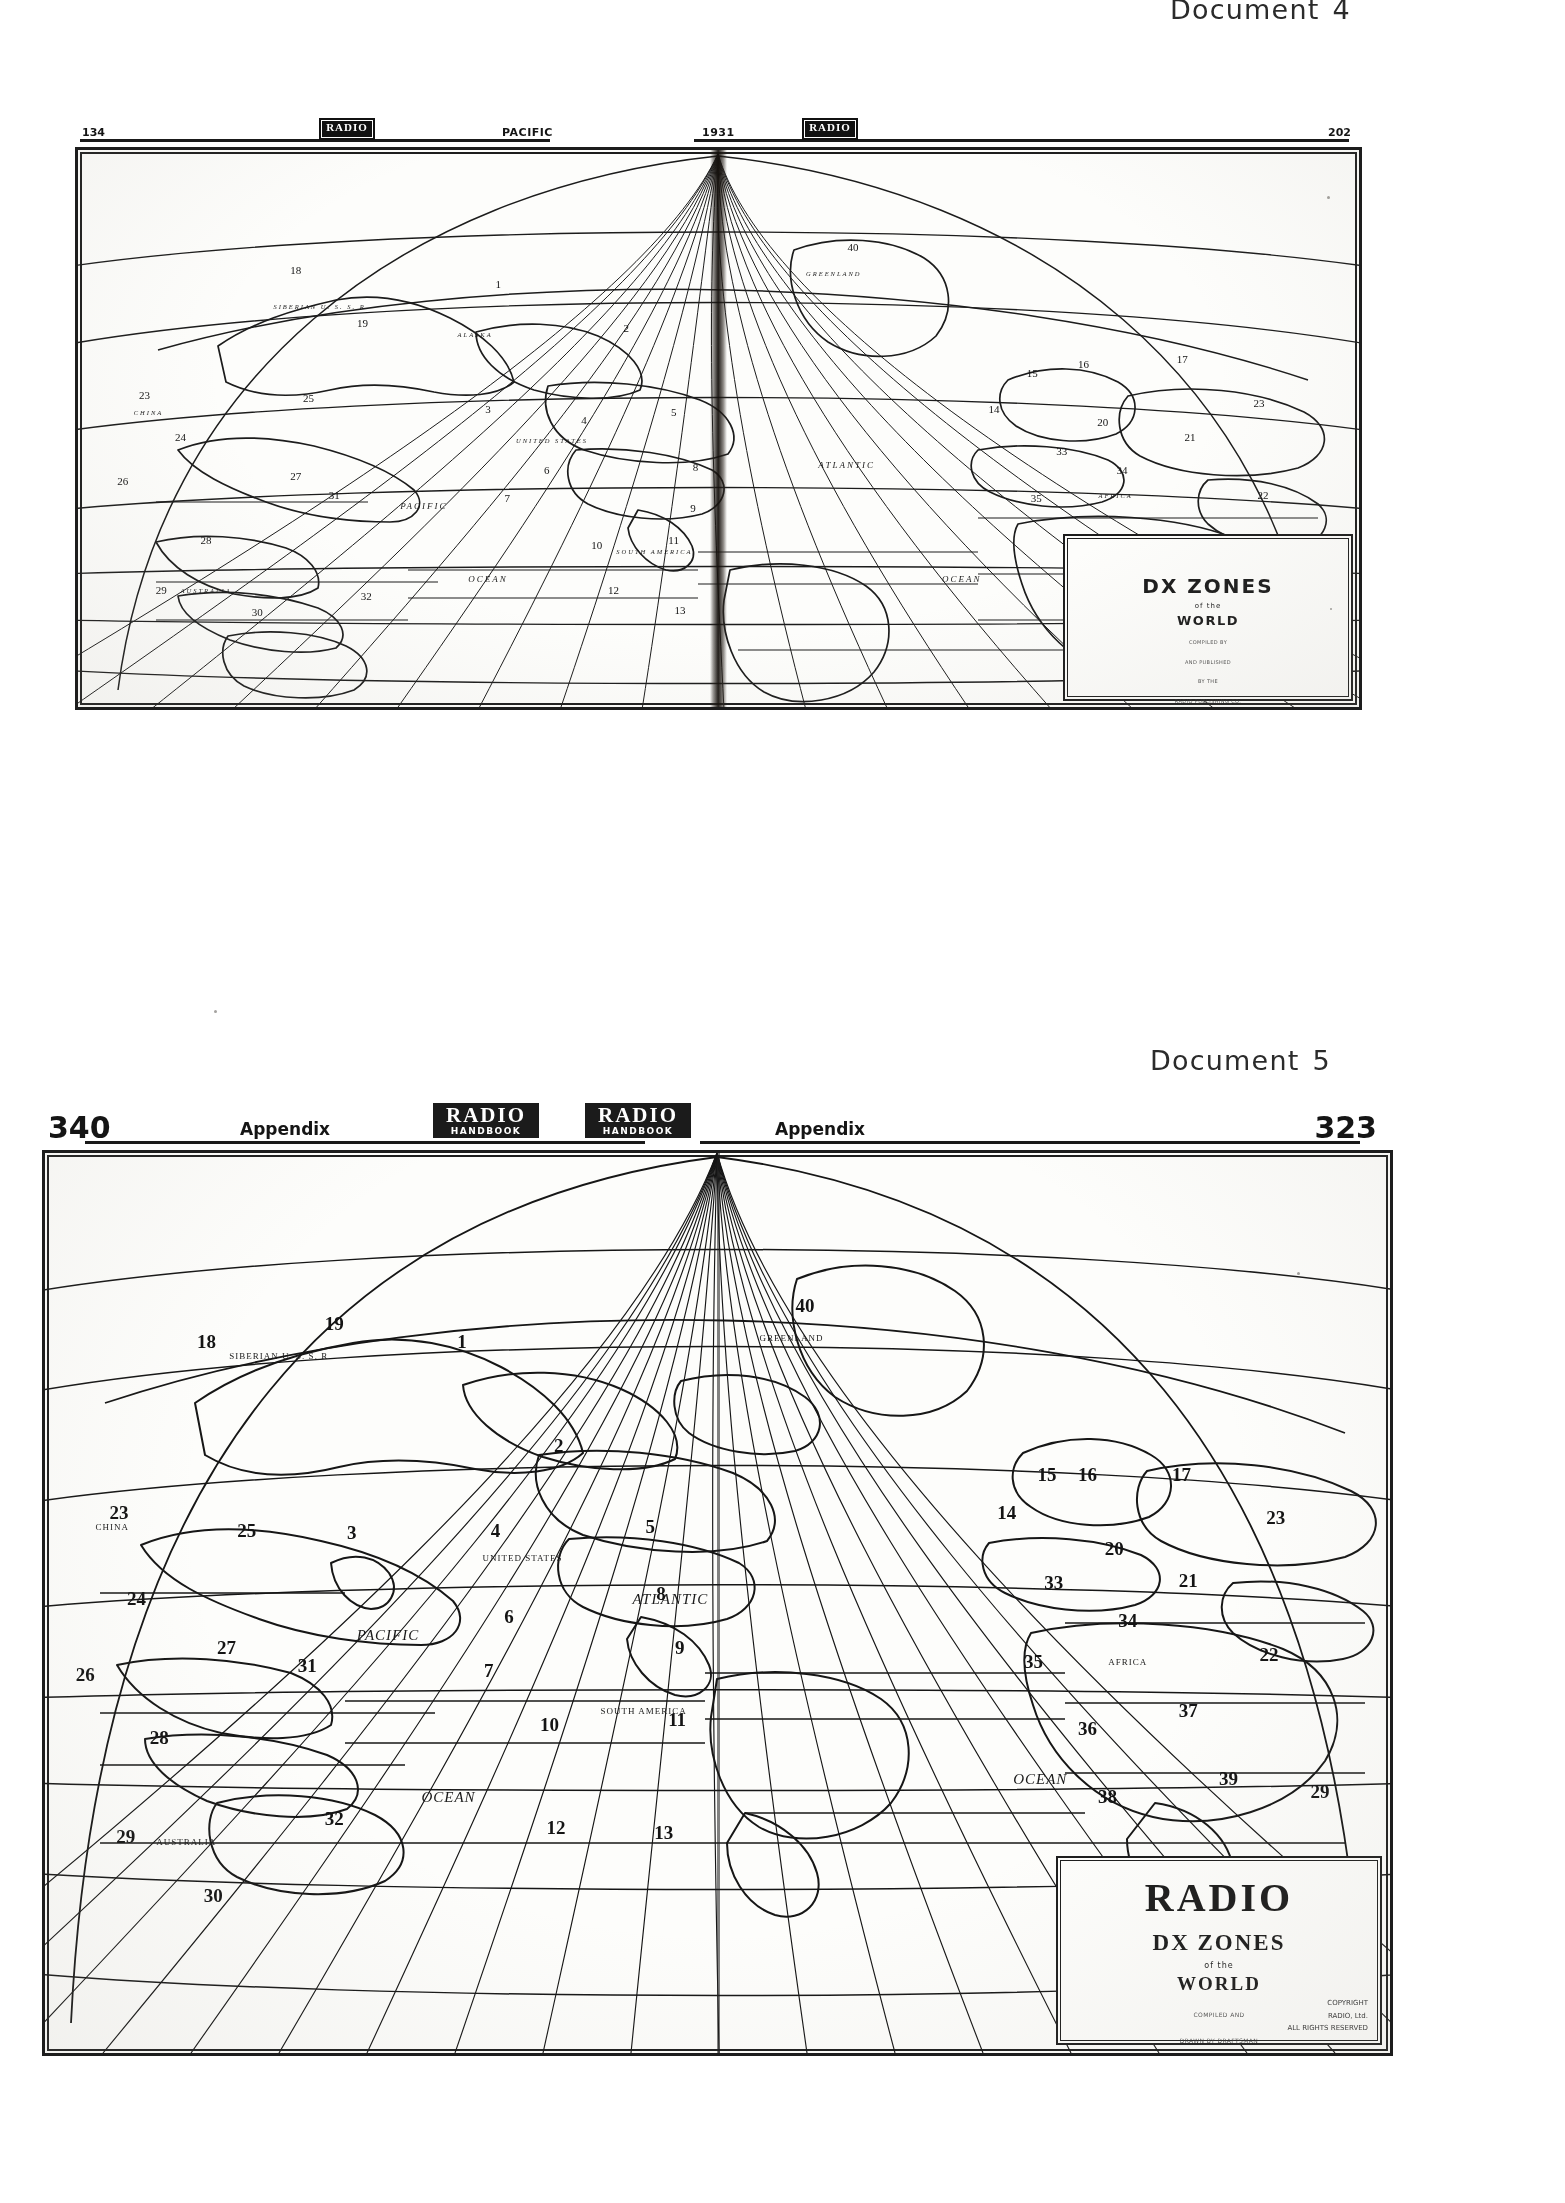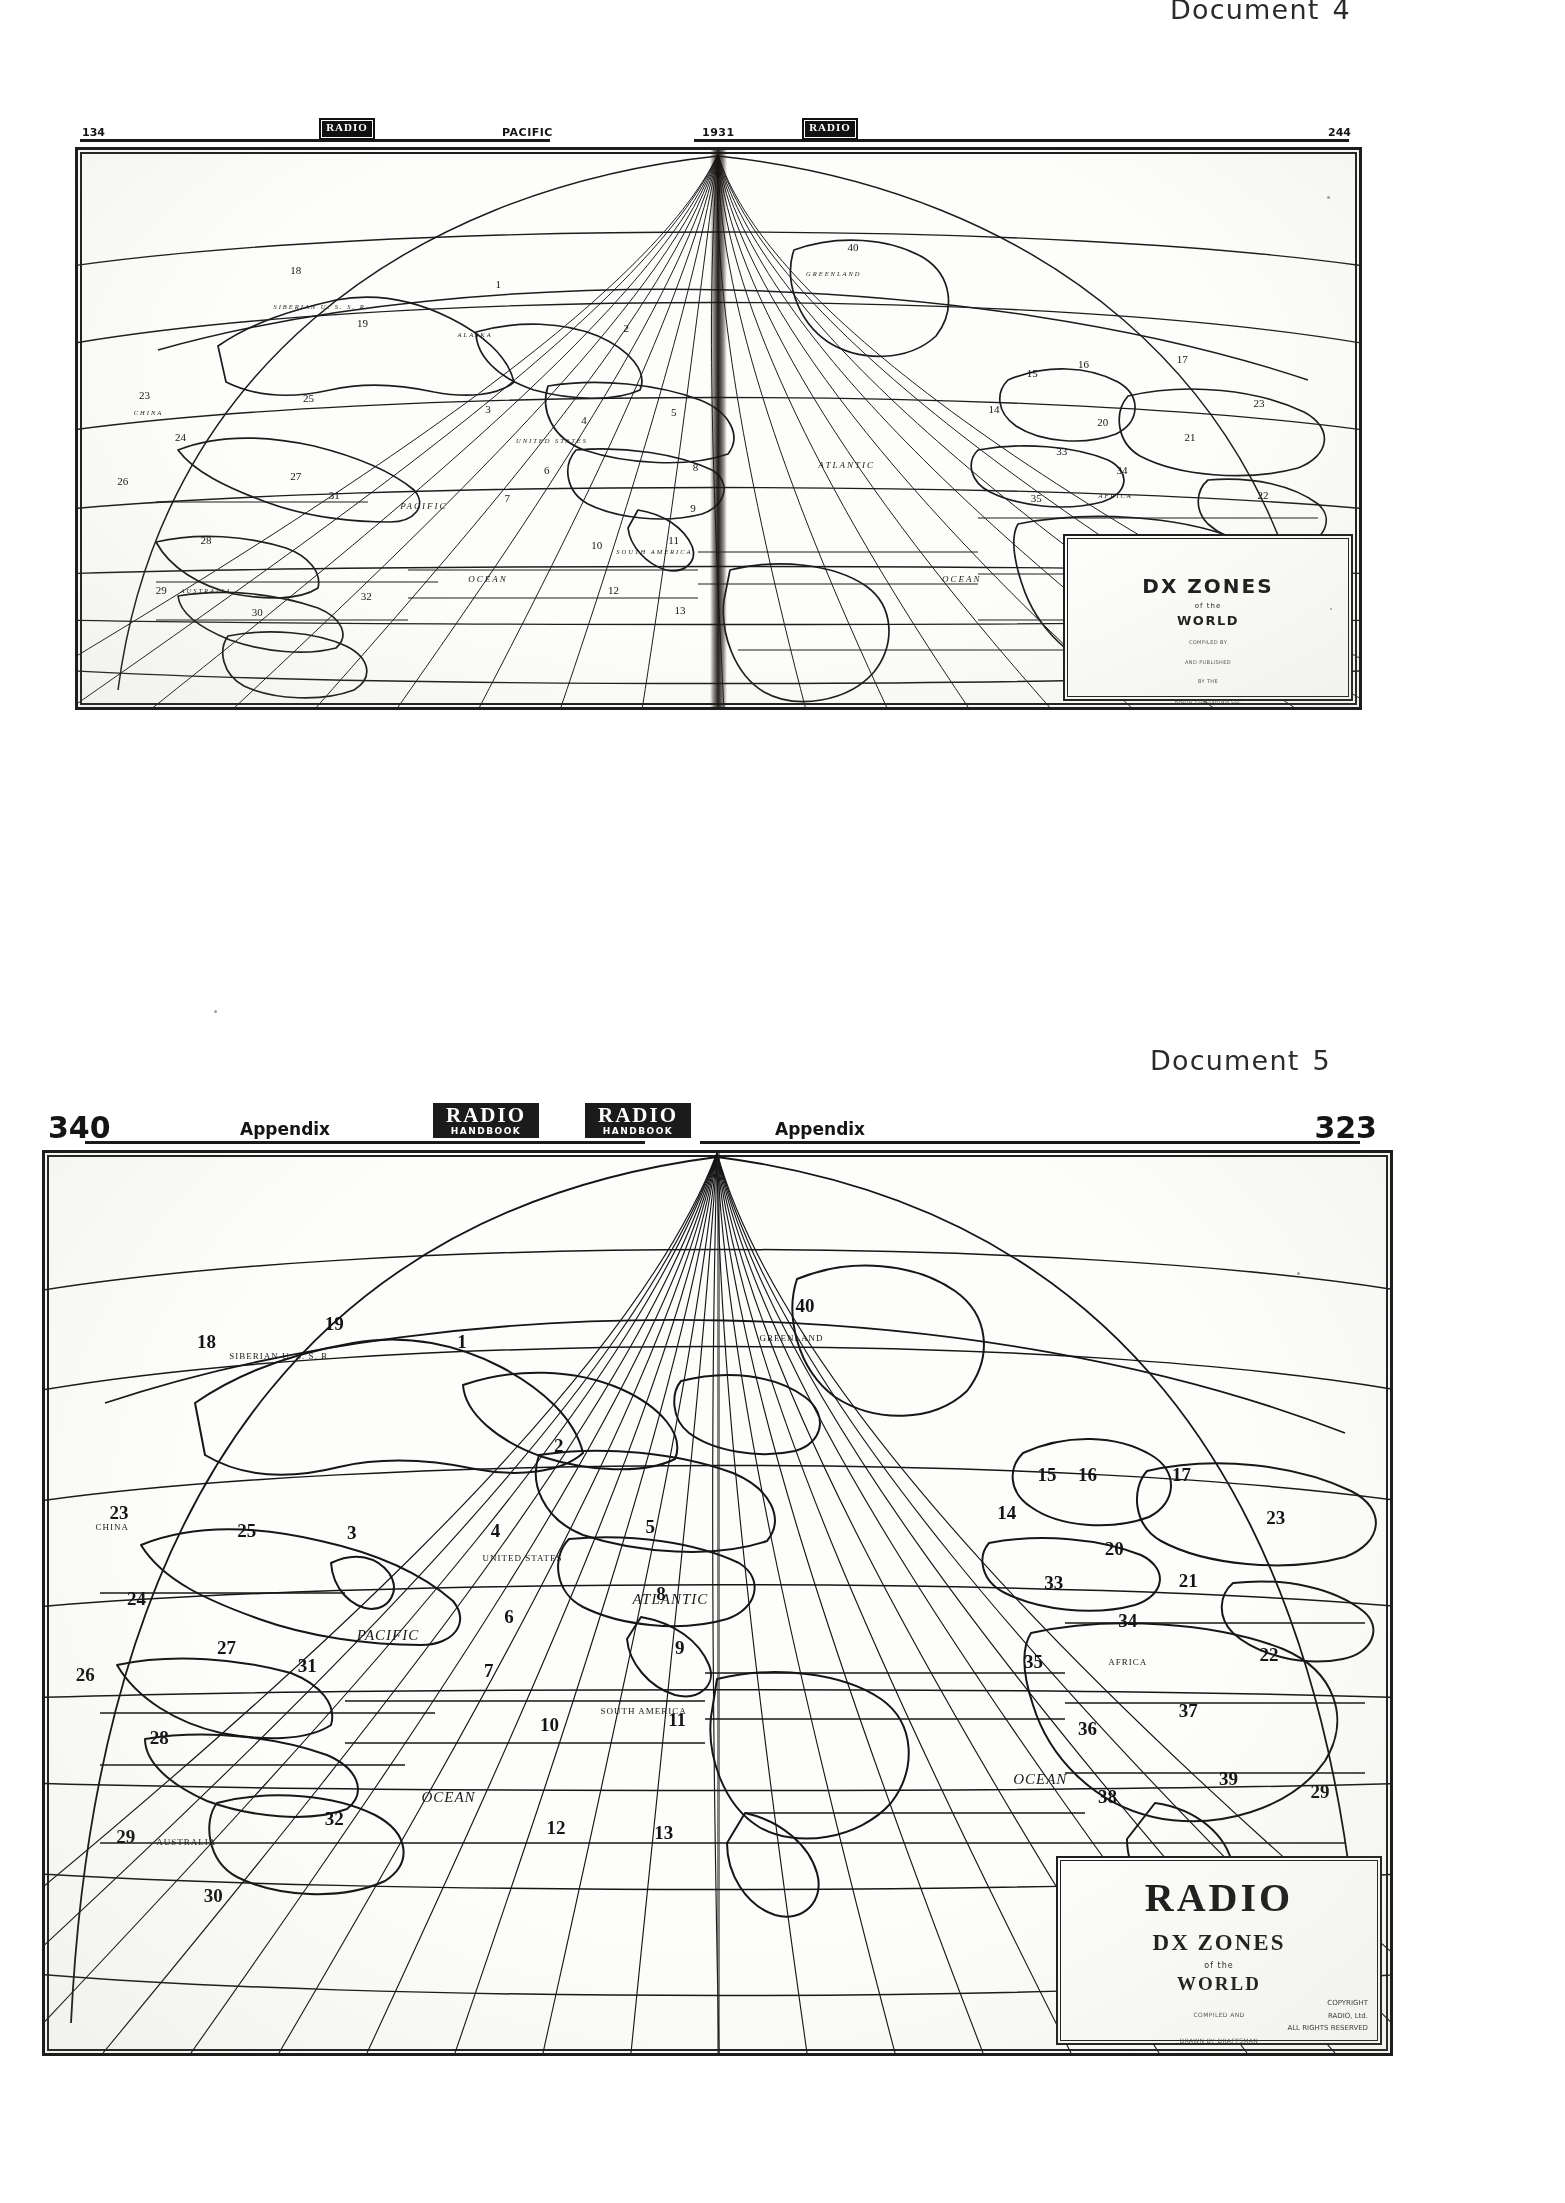--- a/index.html
+++ b/index.html
@@ -242,21 +242,21 @@
 <div class="doc-label" id="doc4-label">
   <span>Document</span><span class="num">4</span>
 </div>
 
 <div class="runhead" id="d4-head">
   <div class="rule-l"></div>
   <div class="rule-r"></div>
   <div class="folio folio-l">134</div>
   <div class="caption cap-jan">PACIFIC</div>
   <div class="caption cap-yr">1931</div>
-  <div class="folio folio-r">244</div>
+  <div class="folio folio-r">202</div>
   <div class="radio-chip chip-l">RADIO</div>
   <div class="radio-chip chip-r">RADIO</div>
 </div>
 
 <div class="mapframe" id="map4">
   <div class="map-canvas">
     <svg viewBox="0 0 1281 557" preserveAspectRatio="none" aria-hidden="true">
       <defs>
         <clipPath id="clip4">
             <rect x="0" y="0" width="1281" height="557"></rect>

